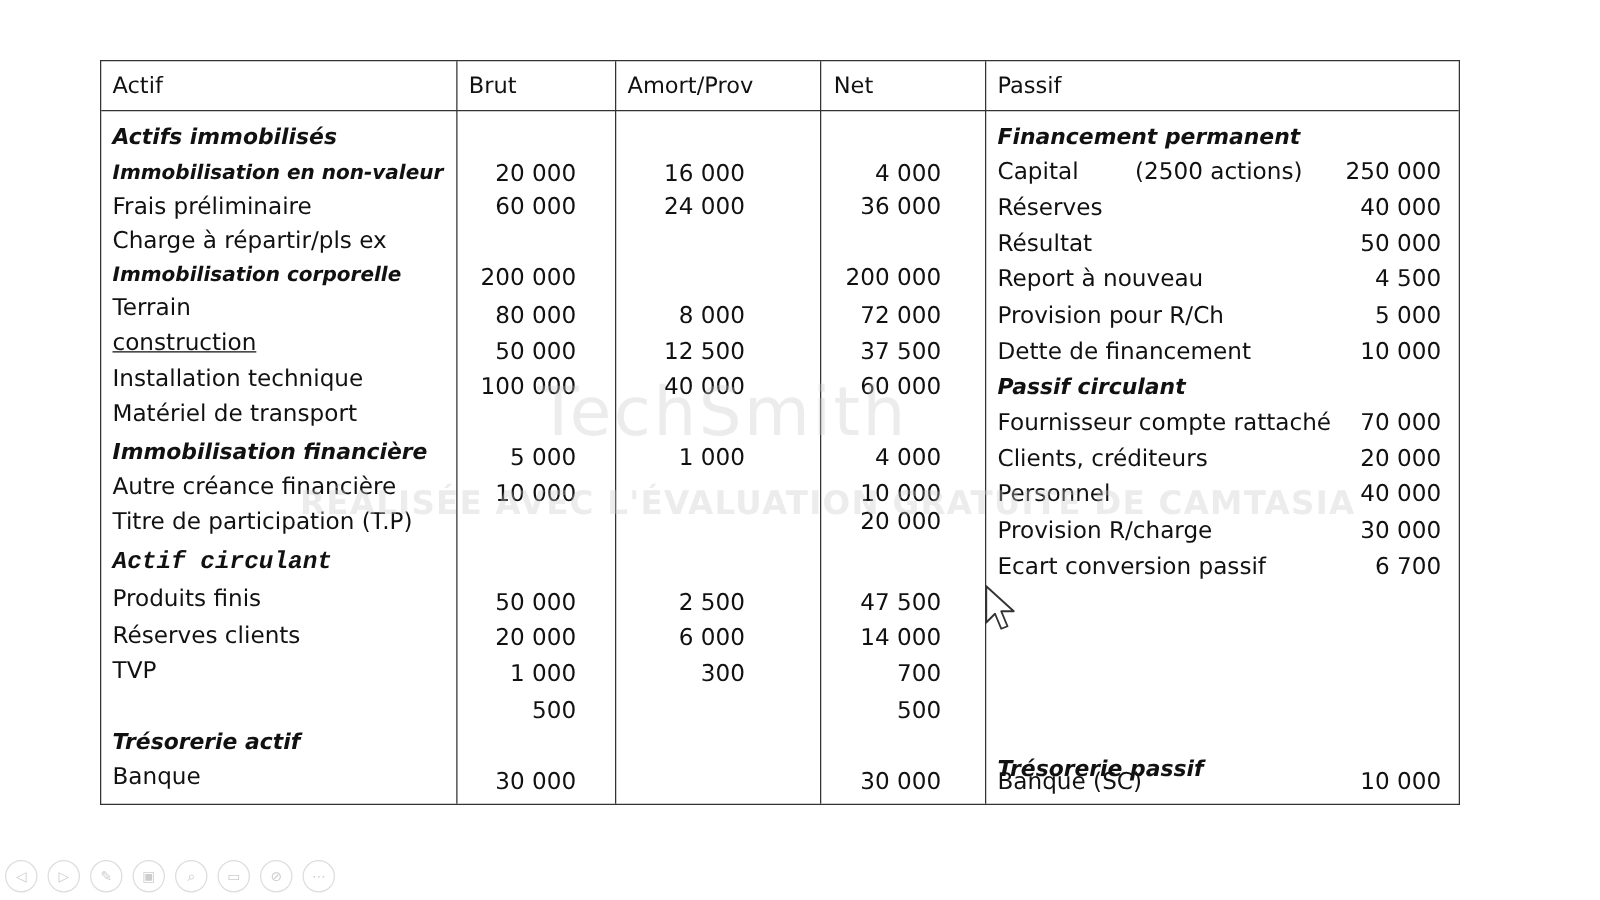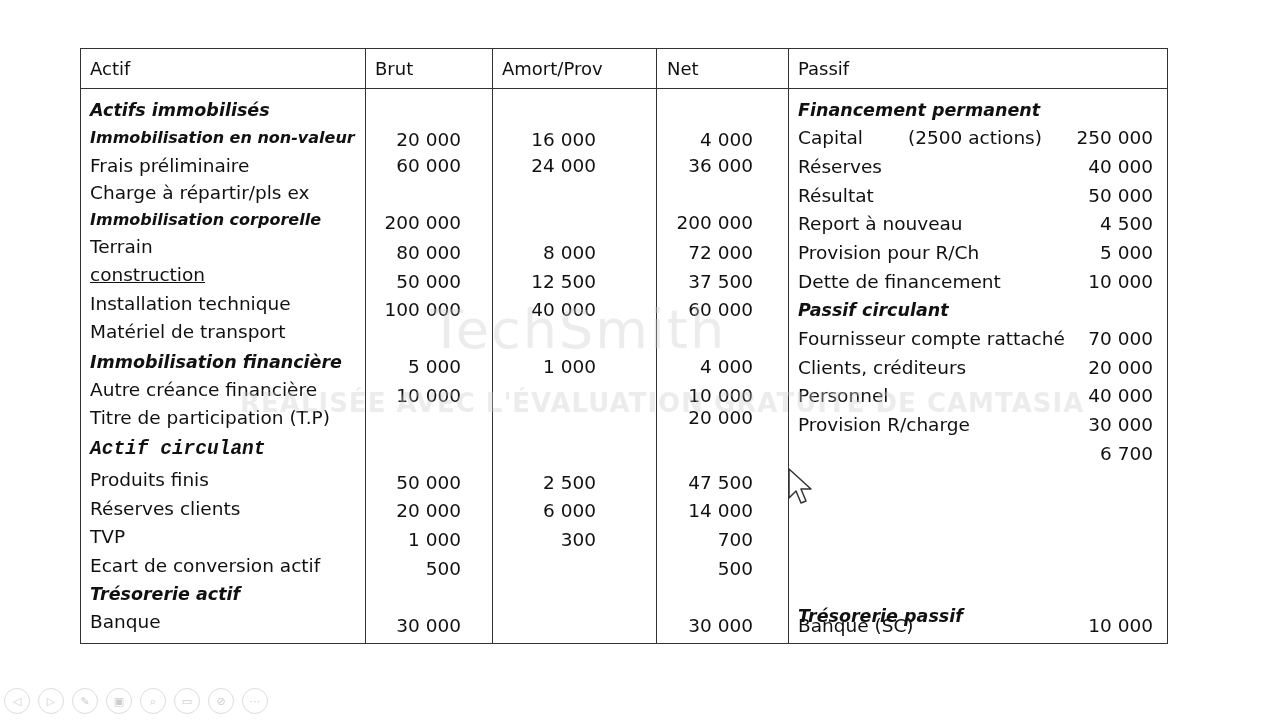--- a/index.html
+++ b/index.html
@@ -90,21 +90,20 @@
     <div class="cell num" style="left: 405px; width: 110px; top: 423px;">2 500</div>
     <div class="cell num" style="left: 562px; width: 110px; top: 423px;">47 500</div>
     <div class="cell" style="left: 9px; top: 449px;">Réserves clients</div>
     <div class="cell num" style="left: 270px; width: 110px; top: 451px;">20 000</div>
     <div class="cell num" style="left: 405px; width: 110px; top: 451px;">6 000</div>
     <div class="cell num" style="left: 562px; width: 110px; top: 451px;">14 000</div>
     <div class="cell" style="left: 9px; top: 477px;">TVP</div>
     <div class="cell num" style="left: 270px; width: 110px; top: 480px;">1 000</div>
     <div class="cell num" style="left: 405px; width: 110px; top: 480px;">300</div>
     <div class="cell num" style="left: 562px; width: 110px; top: 480px;">700</div>
-    <div class="cell" style="left: 9px; top: 506px;">Ecart de conversion actif</div>
     <div class="cell num" style="left: 270px; width: 110px; top: 509px;">500</div>
     <div class="cell num" style="left: 562px; width: 110px; top: 509px;">500</div>
     <div class="cell b" style="left: 9px; top: 534px;">Trésorerie actif</div>
     <div class="cell" style="left: 9px; top: 562px;">Banque</div>
     <div class="cell num" style="left: 270px; width: 110px; top: 566px;">30 000</div>
     <div class="cell num" style="left: 562px; width: 110px; top: 566px;">30 000</div>
     <div class="cell b" style="left: 717px; top: 50px;">Financement permanent</div>
     <div class="cell" style="left: 717px; top: 78px;">Capital</div>
     <div class="cell" style="left: 827px; top: 78px;">(2500 actions)</div>
     <div class="cell num" style="left: 960px; width: 112px; top: 78px;">250 000</div>
@@ -120,20 +119,21 @@
     <div class="cell num" style="left: 960px; width: 112px; top: 222px;">10 000</div>
     <div class="cell b" style="left: 717px; top: 250px;">Passif  circulant</div>
     <div class="cell" style="left: 717px; top: 279px;">Fournisseur compte rattaché</div>
     <div class="cell num" style="left: 960px; width: 112px; top: 279px;">70 000</div>
     <div class="cell" style="left: 717px; top: 308px;">Clients, créditeurs</div>
     <div class="cell num" style="left: 960px; width: 112px; top: 308px;">20 000</div>
     <div class="cell" style="left: 717px; top: 336px;">Personnel</div>
     <div class="cell num" style="left: 960px; width: 112px; top: 336px;">40 000</div>
     <div class="cell" style="left: 717px; top: 365px;">Provision R/charge</div>
     <div class="cell num" style="left: 960px; width: 112px; top: 365px;">30 000</div>
+    <div class="cell" style="left: 717px; top: 394px;">Ecart conversion passif</div>
     <div class="cell num" style="left: 960px; width: 112px; top: 394px;">6 700</div>
     <div class="cell b" style="left: 717px; top: 537px; margin-top: 19px;">Trésorerie passif</div>
     <div class="cell" style="left: 717px; top: 566px;">Banque (SC)</div>
     <div class="cell num" style="left: 960px; width: 112px; top: 566px;">10 000</div>
   </div>
 
 <div class="watermark1">TechSmith</div>
 <div class="watermark2">RÉALISÉE AVEC L'ÉVALUATION GRATUITE DE CAMTASIA</div>
 
 <div class="controls" id="controls">

